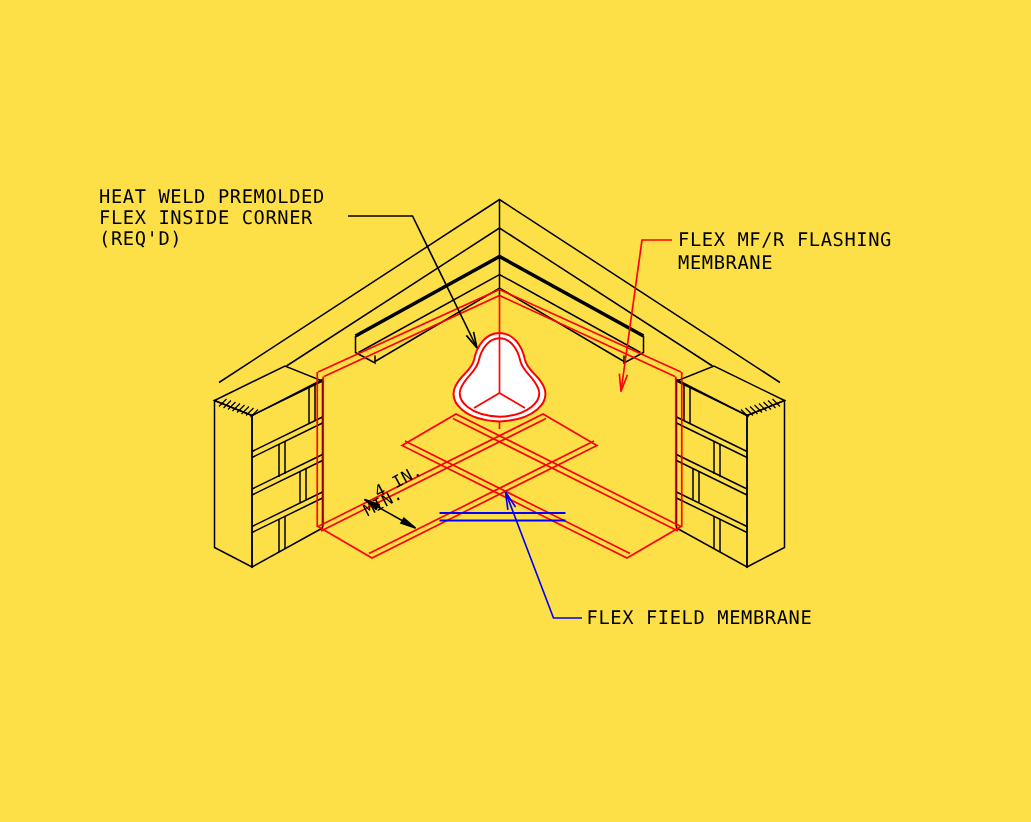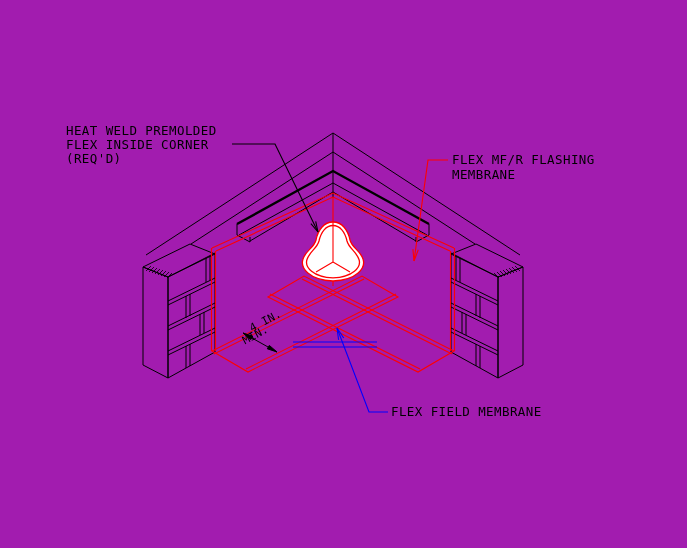--- a/index.html
+++ b/index.html
@@ -1,16 +1,16 @@
 <!DOCTYPE html>
 <html><head>
 <meta charset="utf-8">
 <style>
   html,body{margin:0;padding:0;background:#ffffff;}
-  .canvas{position:relative;width:687px;height:548px;background:#a21caf;overflow:hidden;
+  .canvas{position:relative;width:687px;height:548px;background:#fde047;overflow:hidden;
           font-family:"DejaVu Sans Mono","Liberation Mono",monospace;}
   svg{display:block;}
   text{font-family:"DejaVu Sans Mono","Liberation Mono",monospace;
        font-size:12.5px;letter-spacing:0.4px;}
   text.dim{font-size:11px;letter-spacing:0.2px;}
 </style>
 </head>
 <body>
 
 <div class="canvas">

